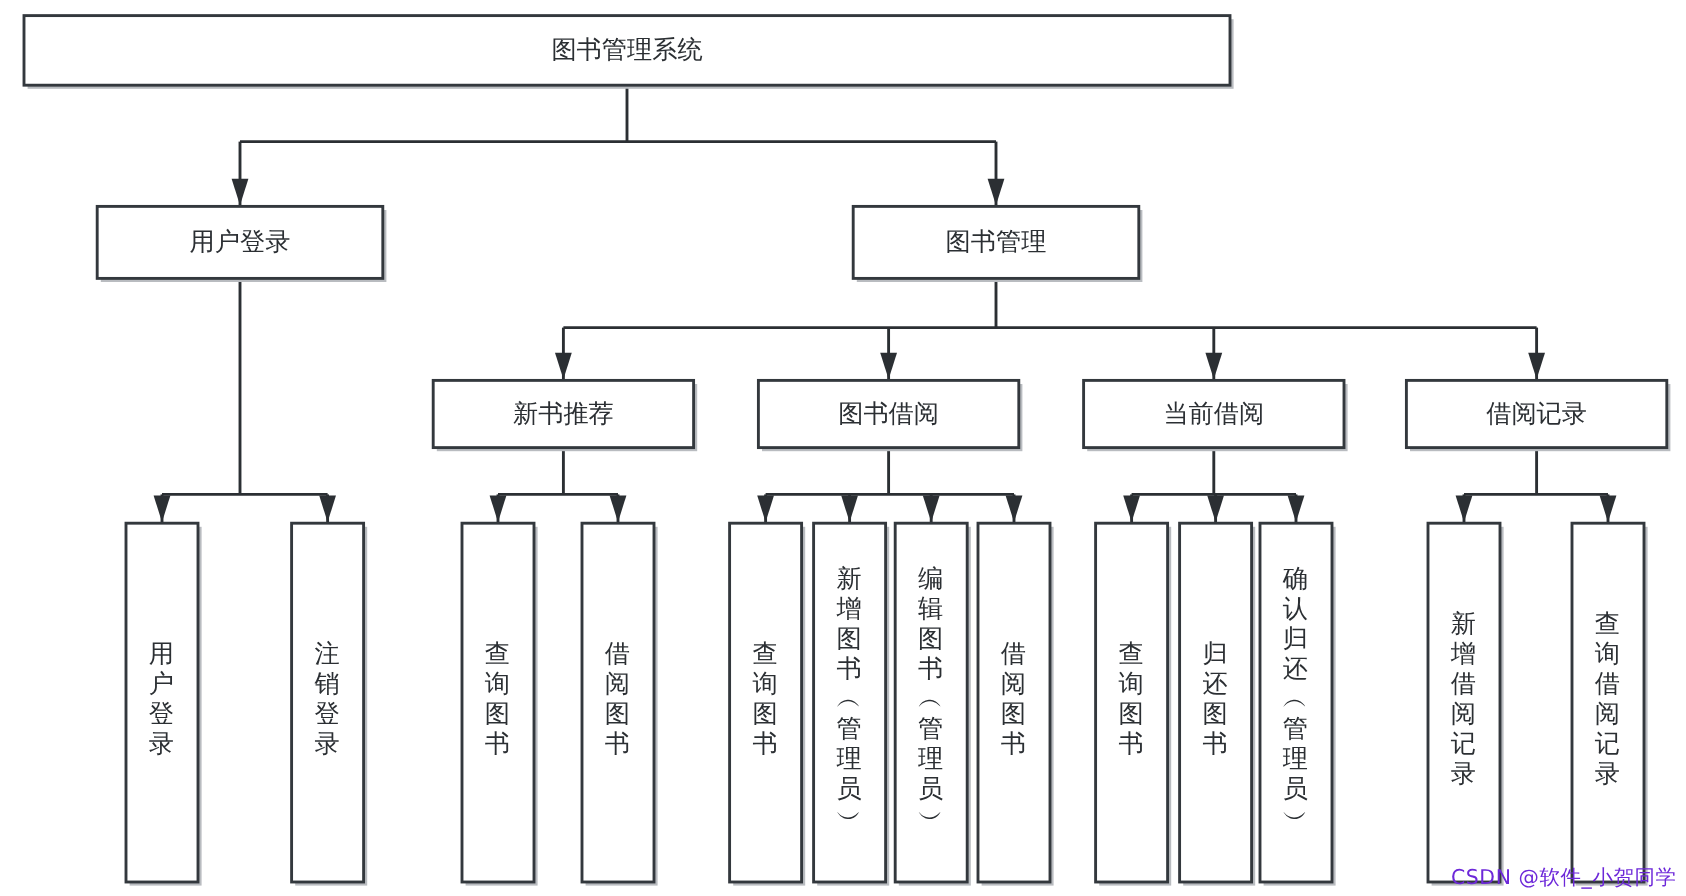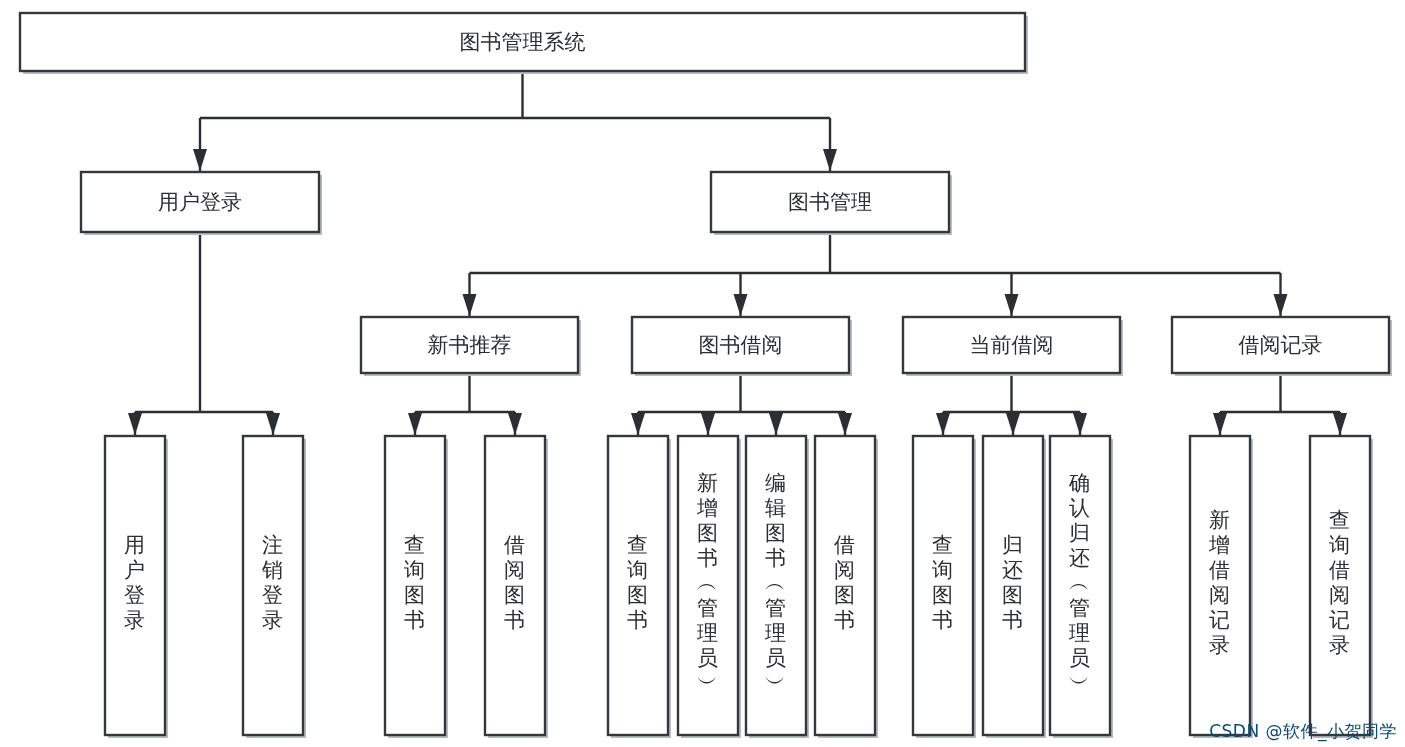--- a/index.html
+++ b/index.html
@@ -57,21 +57,21 @@
   .arrow-head {
     fill: #2b2f33;
     stroke: none;
   }
   .watermark-text {
     position: absolute;
     right: 8px;
     bottom: 4px;
     font-family: "DejaVu Sans", "Liberation Sans", sans-serif;
     font-size: 17px;
-    color: #0c4a6e;
+    color: #6d28d9;
     letter-spacing: 0.5px;
     white-space: nowrap;
     user-select: none;
   }
 </style>
 </head>
 <body>
 
 <div id="diagram-root">
   <svg class="diagram" viewBox="0 0 1405 747" xmlns="http://www.w3.org/2000/svg">

